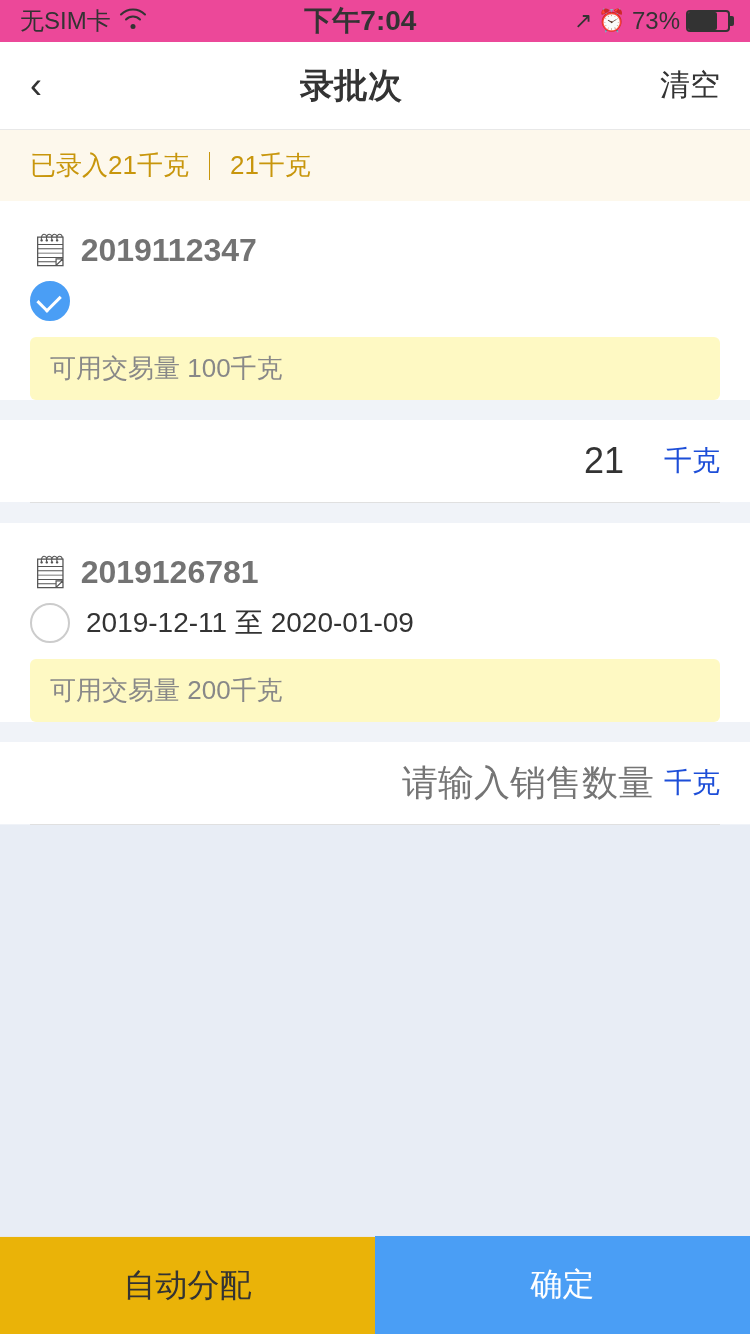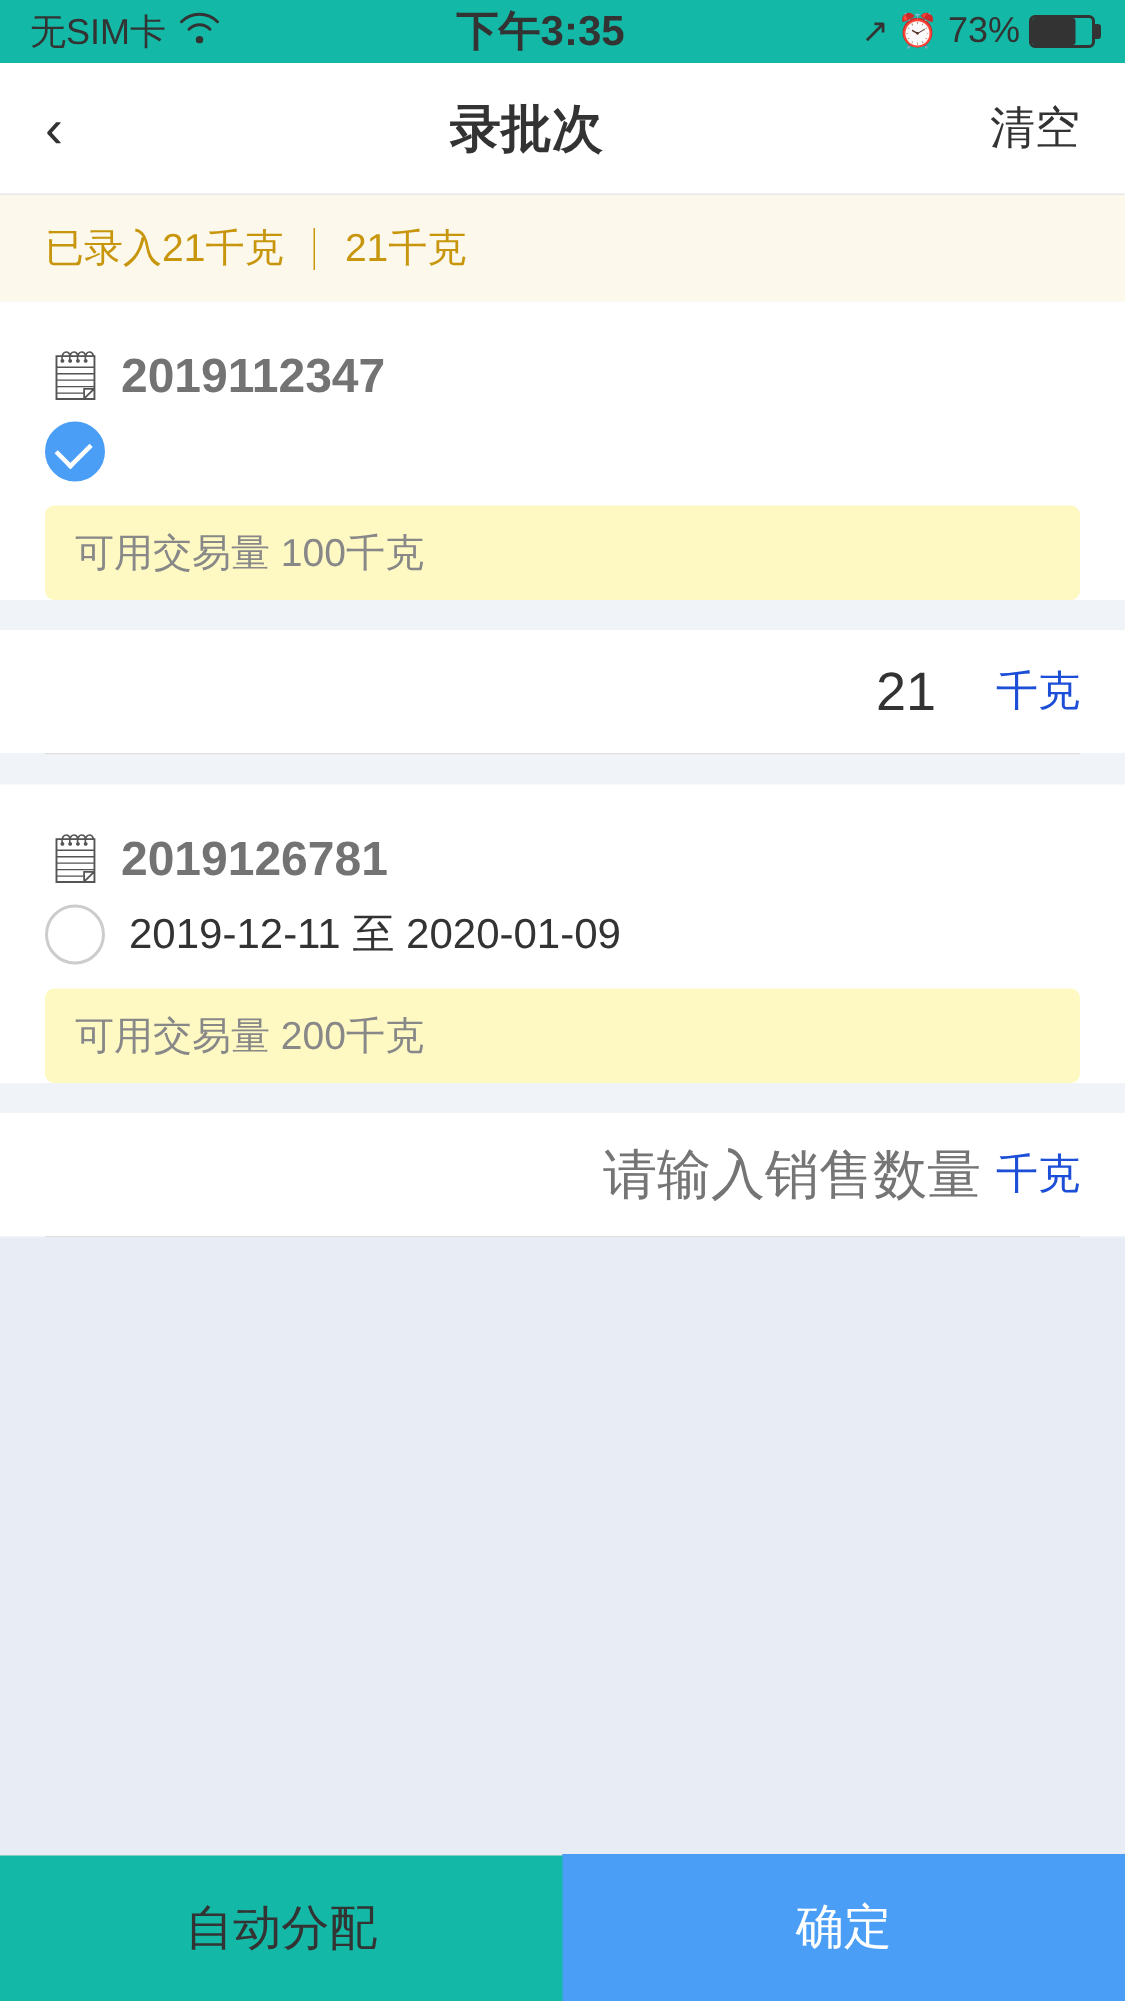--- a/index.html
+++ b/index.html
@@ -9,21 +9,21 @@
       min-height: 1334px;
       font-family: -apple-system, "PingFang SC", "Helvetica Neue", Arial, sans-serif;
       background: #f0f3f8;
       overflow-x: hidden;
     }
 
     
     .status-bar {
       width: 750px;
       height: 42px;
-      background: #14b8a6;
+      background: #ec4899;
       display: flex;
       align-items: center;
       justify-content: space-between;
       padding: 0 20px;
       font-size: 24px;
     }
     .status-left {
       display: flex;
       align-items: center;
       gap: 8px;
@@ -233,21 +233,21 @@
     }
 
     
     .footer {
       position: fixed;
       bottom: 0;
       left: 0;
       width: 750px;
       height: 98px;
       display: flex;
-      background: #14b8a6;
+      background: #eab308;
     }
     .footer-auto {
       flex: 1;
       display: flex;
       align-items: center;
       justify-content: center;
       font-size: 32px;
       color: #333;
       border-top: 1px solid #e8e8e8;
       cursor: pointer;
@@ -270,21 +270,21 @@
   <div class="status-left">
     <span>无SIM卡</span>
     <span>
       <svg width="28" height="22" viewBox="0 0 28 22" fill="none">
         <path d="M14 17a2.5 2.5 0 1 1 0 5 2.5 2.5 0 0 1 0-5z" fill="#333"></path>
         <path d="M7 12.5C8.9 10.6 11.3 9.5 14 9.5s5.1 1.1 7 3" stroke="#333" stroke-width="2" fill="none" stroke-linecap="round"></path>
         <path d="M2 7.5C5.1 4.4 9.3 2.5 14 2.5s8.9 1.9 12 5" stroke="#333" stroke-width="2" fill="none" stroke-linecap="round"></path>
       </svg>
     </span>
   </div>
-  <div class="status-center" style="position:static;transform:none;font-size:28px;font-weight:600;">下午3:35</div>
+  <div class="status-center" style="position:static;transform:none;font-size:28px;font-weight:600;">下午7:04</div>
   <div class="status-right">
     <span style="font-size:22px;">↗</span>
     <span style="font-size:22px;">⏰</span>
     <span style="font-size:24px;">73%</span>
     <div class="battery-bar">
       <div class="battery-fill"></div>
       <div class="battery-tip"></div>
     </div>
   </div>
 </div>

